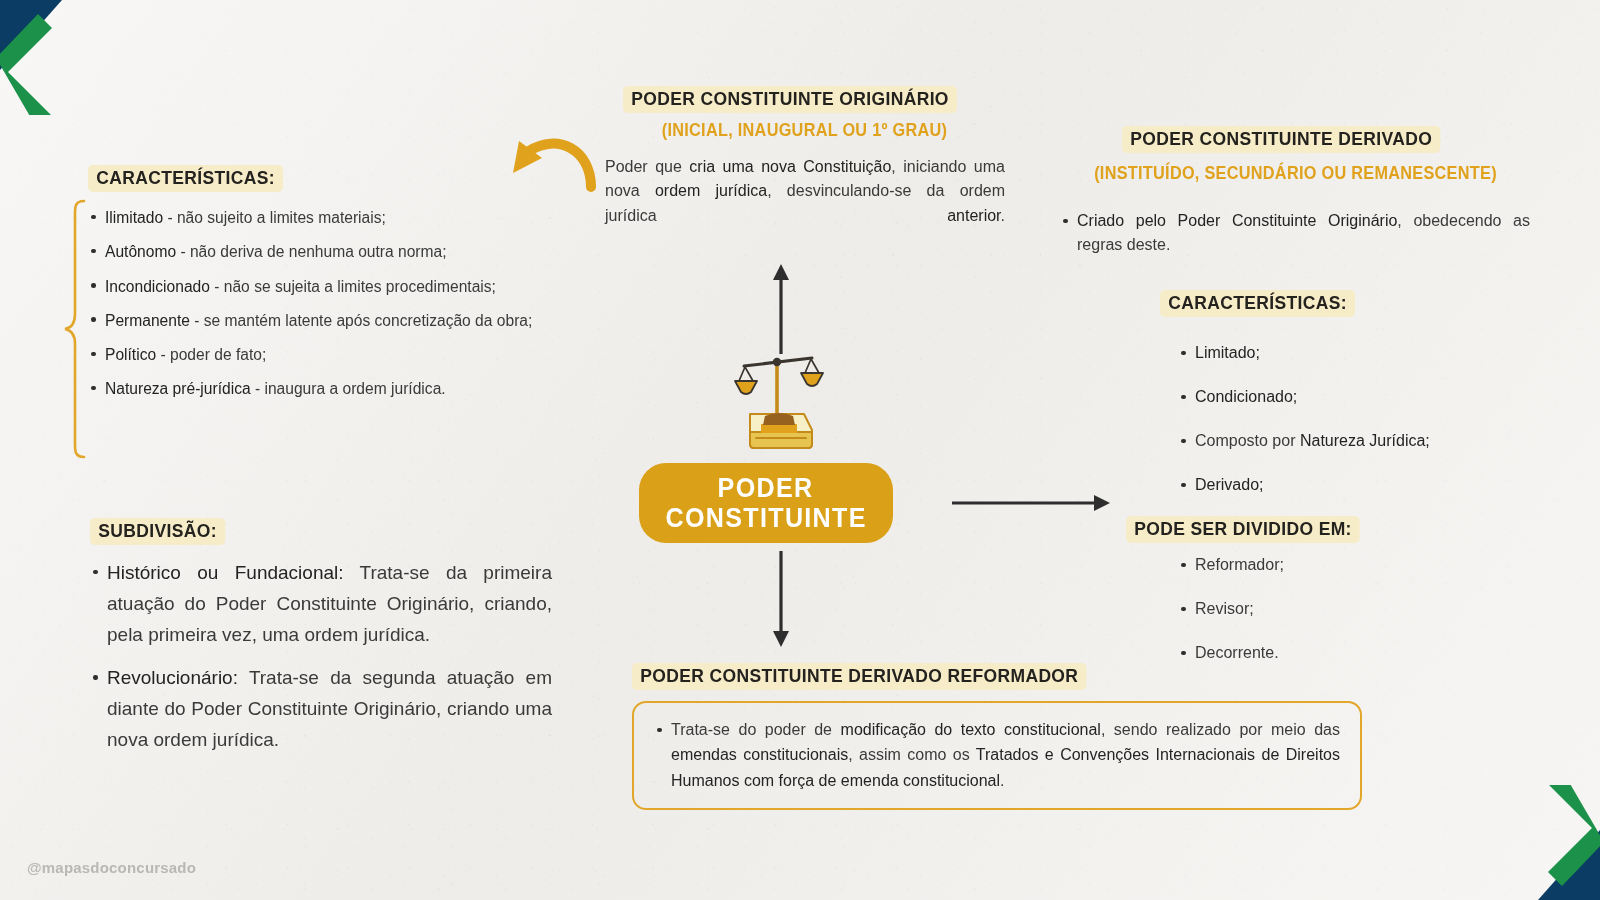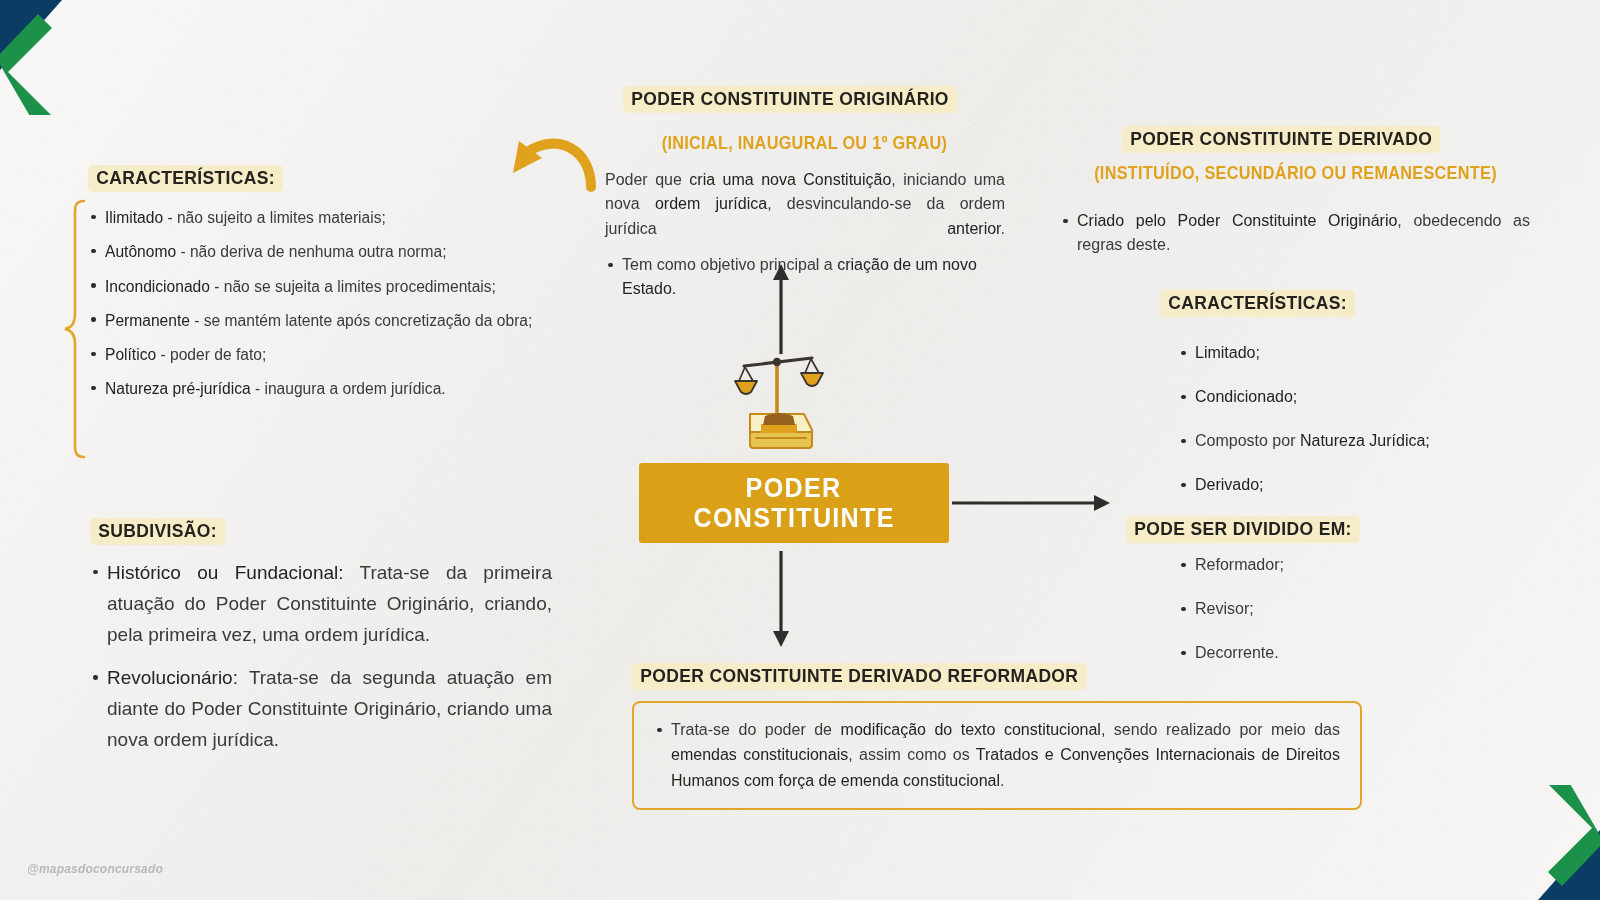--- a/index.html
+++ b/index.html
@@ -84,22 +84,22 @@
   #origin-block{position:absolute;left:605px;top:86px;width:400px;text-align:center;}
   #origin-body{
     margin-top:14px;font-size:16px;line-height:1.52;
     text-align:justify;text-align-last:justify;color:#3a3a3a;
   }
   #origin-bullets{margin-top:12px;font-size:16px;line-height:1.52;text-align:left;color:#3a3a3a;}
 
   
   #scales-icon{position:absolute;left:728px;top:348px;width:100px;height:108px;}
   #central-node{
-    position:absolute;left:639px;top:463px;width:310px;height:80px;
-    background:#d9a018;border-radius:3px;
+    position:absolute;left:639px;top:463px;width:254px;height:80px;
+    background:#d9a018;border-radius:27px;
     display:flex;flex-direction:column;align-items:center;justify-content:center;
     color:#ffffff;letter-spacing:1.4px;line-height:1.12;
   }
   #central-node span{font-size:27px;font-weight:700;transform:scaleX(.93);}
 
   
   .arrow-svg{position:absolute;}
 
   
   #derived-block{position:absolute;left:1060px;top:126px;width:470px;text-align:center;}
@@ -108,31 +108,31 @@
   #derived-carac-list{margin-top:24px;font-size:16px;line-height:1.5;margin-left:48px;color:#3a3a3a;}
   #derived-carac-list li{margin-bottom:20px;}
   #divided-block{position:absolute;left:1126px;top:516px;width:400px;}
   #divided-list{margin-top:10px;font-size:16px;line-height:1.5;margin-left:52px;color:#3a3a3a;}
   #divided-list li{margin-bottom:20px;}
 
   
   #reform-block{position:absolute;left:632px;top:663px;width:730px;}
   #reform-box{
     margin-top:11px;
-    border:2px solid #e2a62b;border-radius:8px;
+    border:2px solid #e2a62b;border-radius:14px;
     padding:14px 20px 15px 20px;
     font-size:16px;line-height:1.58;
     text-align:justify;color:#3a3a3a;
   }
   #reform-box li::before{top:.66em;}
 
   
   #watermark{
     position:absolute;left:27px;bottom:24px;
-    font-size:12px;font-style:italic;font-weight:700;
+    font-size:15px;font-weight:700;
     color:#b9b8b4;letter-spacing:.2px;
   }
 </style>
 </head>
 <body>
 
 <div class="paper-grain"></div>
 <div class="paper-grain2"></div>
 
 <svg class="corner-tl" viewBox="0 0 115 115">
@@ -169,27 +169,24 @@
     </ul>
 </div>
 
 <svg id="curved-arrow" viewBox="0 0 105 80">
   <path d="M96,62 C96,24 62,8 34,26" fill="none" stroke="#e0a21c" stroke-width="10" stroke-linecap="round"></path>
   <path d="M18,48 L24,16 L47,33 Z" fill="#e0a21c"></path>
 </svg>
 
 <div id="origin-block">
   <div class="hl cond">PODER CONSTITUINTE ORIGINÁRIO</div>
-  <div style="margin-top:20px;">
+  <div style="margin-top:7px;">
     <span class="sub-orange cond">(INICIAL, INAUGURAL OU 1º GRAU)</span>
   </div>
   <div id="origin-body">Poder que <b>cria uma nova Constituição</b>, iniciando uma nova <b>ordem jurídica</b>, desvinculando-se da ordem jurídica <b>anterior</b>.</div>
-  <ul id="origin-bullets">
-      <li>Tem como objetivo principal a <b>criação de um novo Estado.</b></li>
-    </ul>
 </div>
 
 <svg id="scales-icon" viewBox="0 0 100 108">
 
   <rect x="47.2" y="14" width="3.6" height="56" rx="1.4" fill="#c58b1a"></rect>
 
   <path d="M16,18 L84,10" stroke="#3a352e" stroke-width="3" stroke-linecap="round" fill="none"></path>
   <circle cx="49" cy="14" r="4.2" fill="#3a352e"></circle>
 
   <path d="M17,19 L11,33 M17,19 L25,33" stroke="#3a352e" stroke-width="1.7" fill="none"></path>

